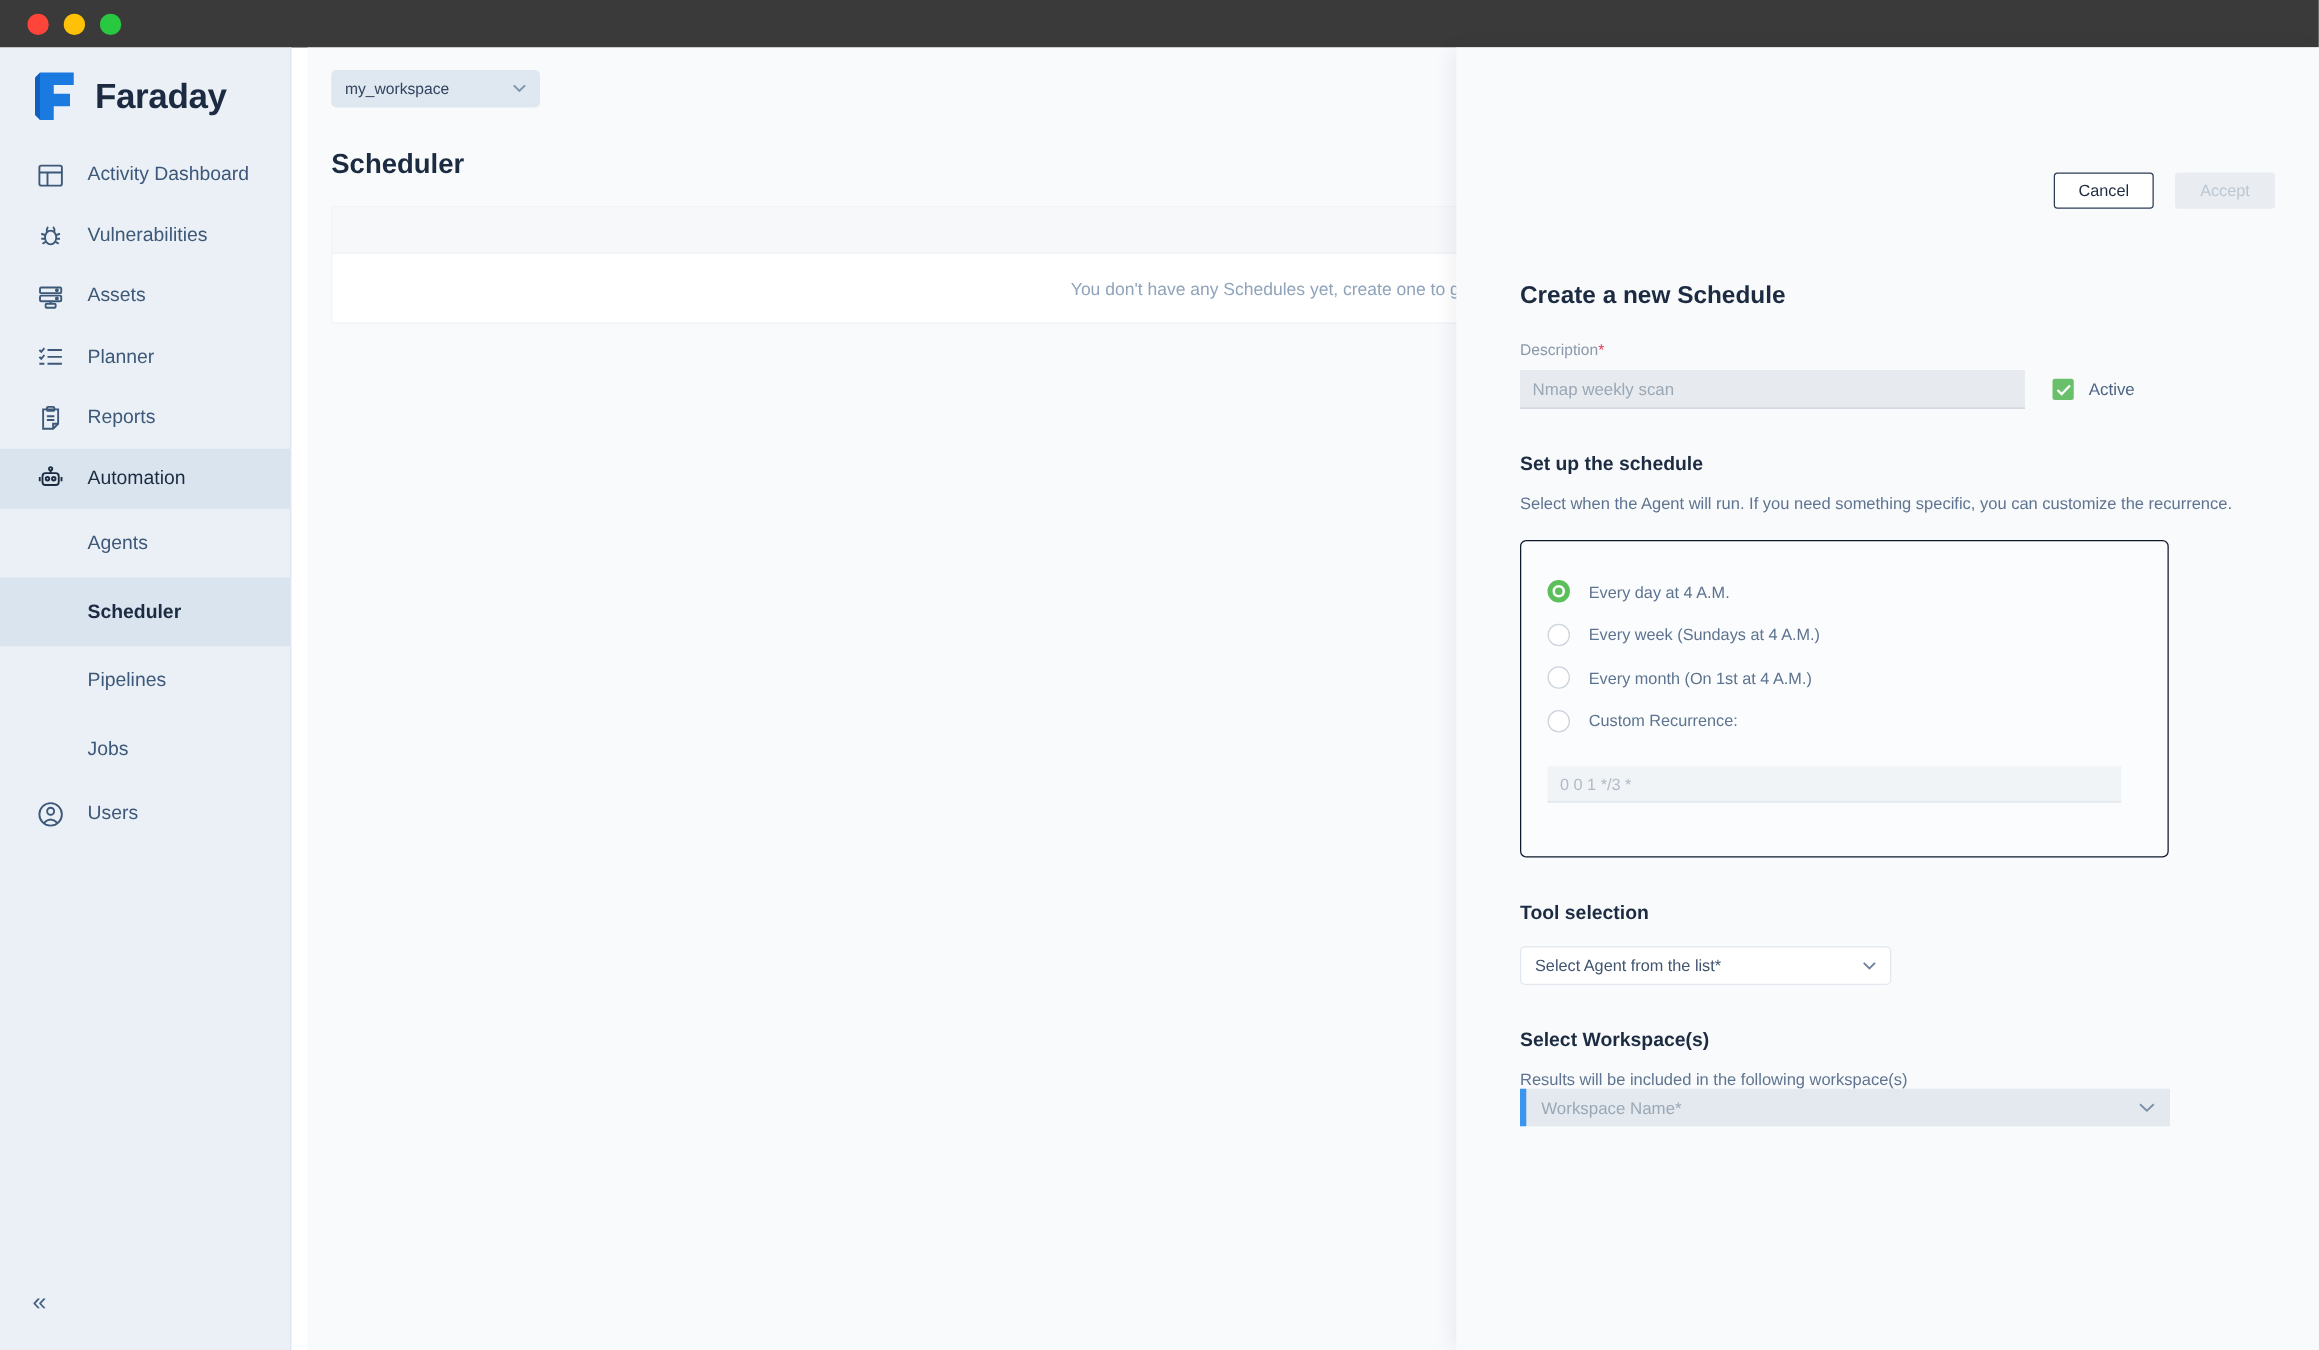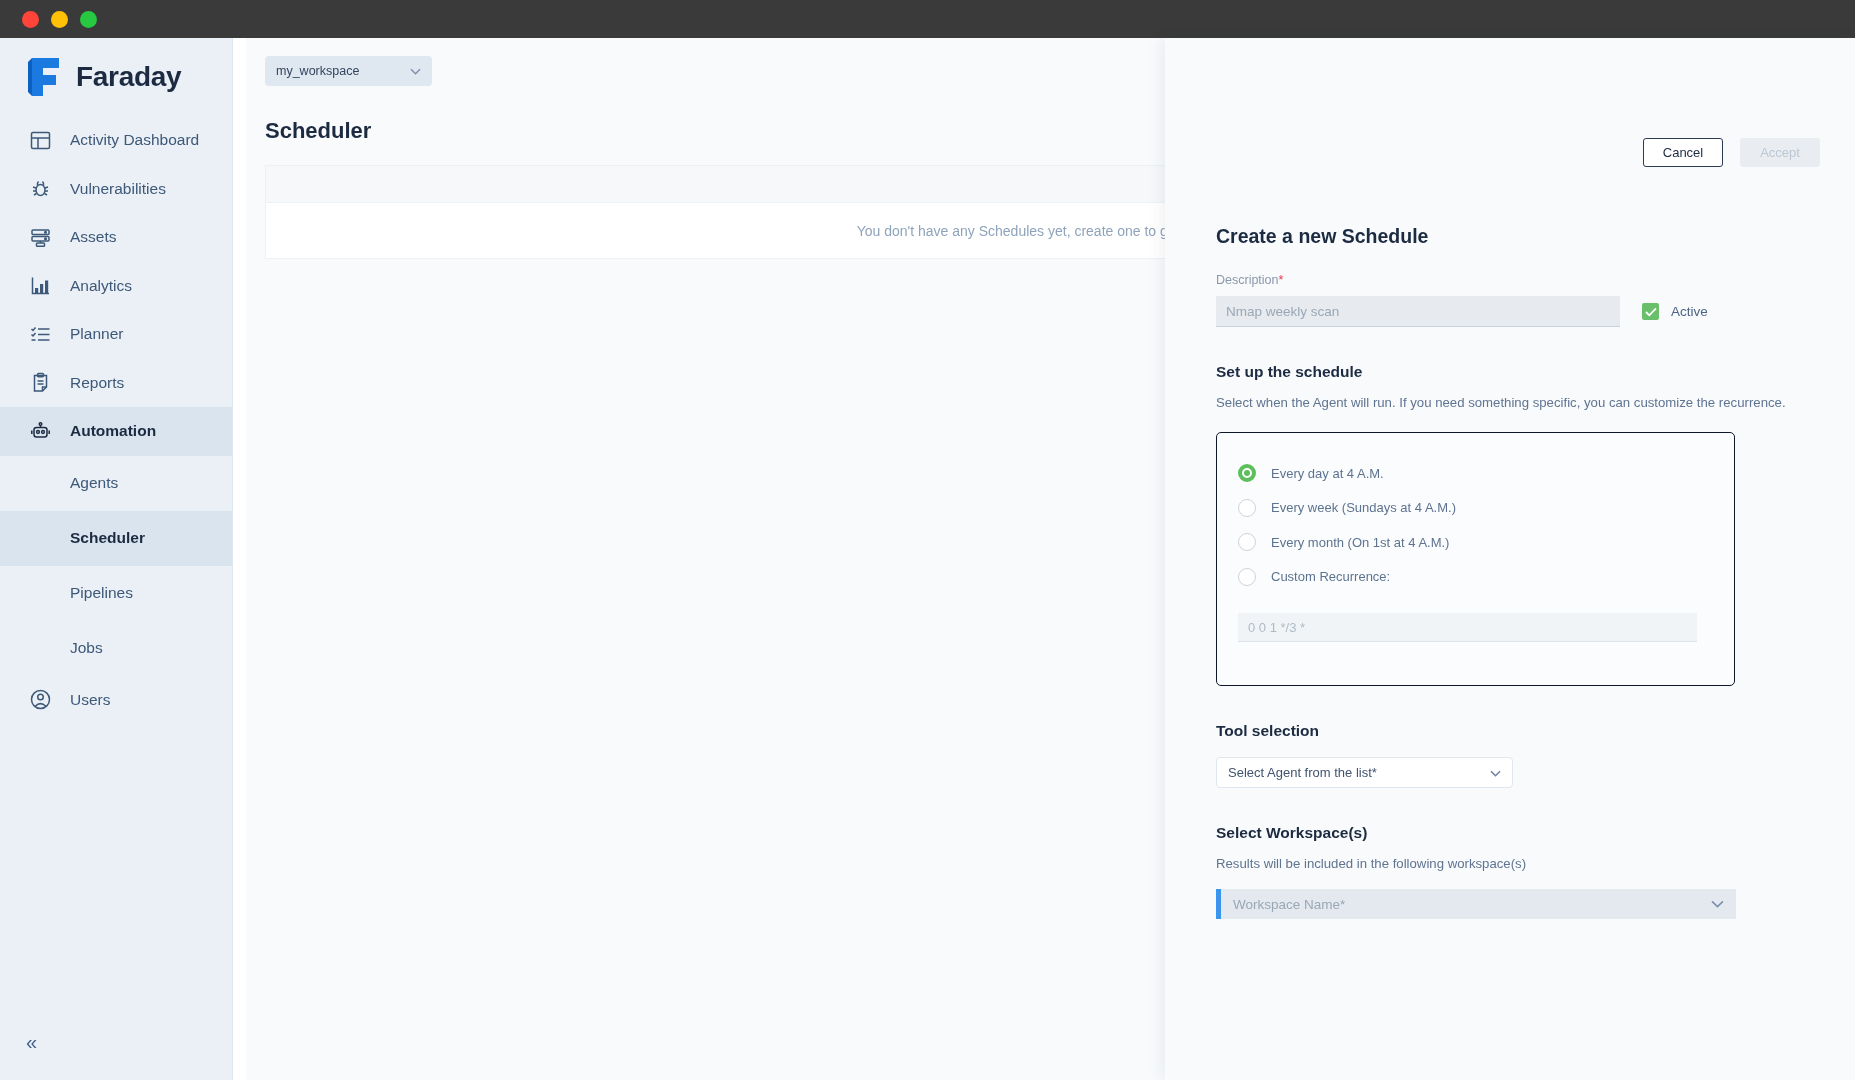--- a/index.html
+++ b/index.html
@@ -38,21 +38,21 @@
   .nav-item {
     display: flex; align-items: center; height: 48.5px;
     padding-left: 28px; color: #3d5878; font-size: 15.5px;
     cursor: pointer; user-select: none;
   }
   .nav-item .nav-ico {
     width: 24px; height: 24px; margin-right: 18px;
     display: flex; align-items: center; justify-content: center;
     flex: 0 0 24px;
   }
-  .nav-item.active { background: #dae4ef; font-weight: bold; color: #1c2b41; }
+  .nav-item.active { background: #dae4ef; font-weight: normal; color: #1c2b41; }
   .nav-sub {
     display: flex; align-items: center; height: 55px;
     padding-left: 70px; color: #3d5878; font-size: 15.5px; cursor: pointer;
   }
   .nav-sub.active { background: #dae4ef; font-weight: bold; color: #1c2b41; }
   #collapse-btn {
     position: absolute; left: 26px; bottom: 28px;
     color: #4c6party; color: #44618a; font-size: 20px; cursor: pointer;
     line-height: 1;
   }
@@ -173,21 +173,21 @@
 
   #tool-select {
     margin-top: 17px; width: 297px; height: 31px; background: #ffffff;
     border: 1px solid #e1e7ee; border-radius: 4px;
     display: flex; align-items: center; justify-content: space-between;
     padding: 0 11px; font-size: 13px; color: #40546f; cursor: pointer;
   }
   #tool-select .chev { color: #6d819b; font-size: 11px; }
 
   #ws-field {
-    margin-top: 18px; width: 520px; height: 30px; background: #e4e9ef;
+    width: 520px; height: 30px; background: #e4e9ef;
     display: flex; align-items: center; justify-content: space-between;
     padding-right: 12px; cursor: pointer; position: relative;
   }
   #ws-accent { width: 5px; height: 30px; background: #3b95ef; flex: 0 0 5px; }
   #ws-ph { margin-left: 12px; font-size: 13.5px; color: #9aa7b5; flex: 1; }
   #ws-field .chev { color: #7b8fa8; font-size: 12px; }
 </style>
 </head>
 <body>
 
@@ -243,31 +243,20 @@
         <rect x="2" y="9.5" width="17" height="4.5" rx="1"></rect>
         <rect x="6.5" y="16" width="8" height="3.2" rx="0.8"></rect>
         <line x1="10.5" y1="14" x2="10.5" y2="16"></line>
         <circle cx="15.5" cy="5.2" r="0.8" fill="#3d5878"></circle>
         <circle cx="15.5" cy="11.7" r="0.8" fill="#3d5878"></circle>
       </svg>
     </span>
     <span>Assets</span>
   </div>
 
-  <div class="nav-item">
-    <span class="nav-ico">
-      <svg width="21" height="21" viewBox="0 0 21 21" fill="none" stroke="#3d5878" stroke-width="1.5">
-        <path d="M2.5 2.5 L2.5 18.5 L19 18.5"></path>
-        <rect x="5" y="13" width="3.2" height="5.5" fill="#3d5878" stroke="none"></rect>
-        <rect x="10" y="9" width="3.2" height="9.5" fill="#3d5878" stroke="none"></rect>
-        <rect x="15" y="5.5" width="3.2" height="13" fill="#3d5878" stroke="none"></rect>
-      </svg>
-    </span>
-    <span>Analytics</span>
-  </div>
 
   <div class="nav-item">
     <span class="nav-ico">
       <svg width="21" height="21" viewBox="0 0 21 21" fill="none" stroke="#3d5878" stroke-width="1.5">
         <path d="M1.5 5 L3 6.5 L5.5 3.5"></path>
         <path d="M1.5 10.5 L3 12 L5.5 9"></path>
         <line x1="8" y1="5" x2="19.5" y2="5"></line>
         <line x1="8" y1="10.5" x2="19.5" y2="10.5"></line>
         <line x1="8" y1="16" x2="19.5" y2="16"></line>
         <line x1="1.5" y1="16" x2="5.5" y2="16"></line>

